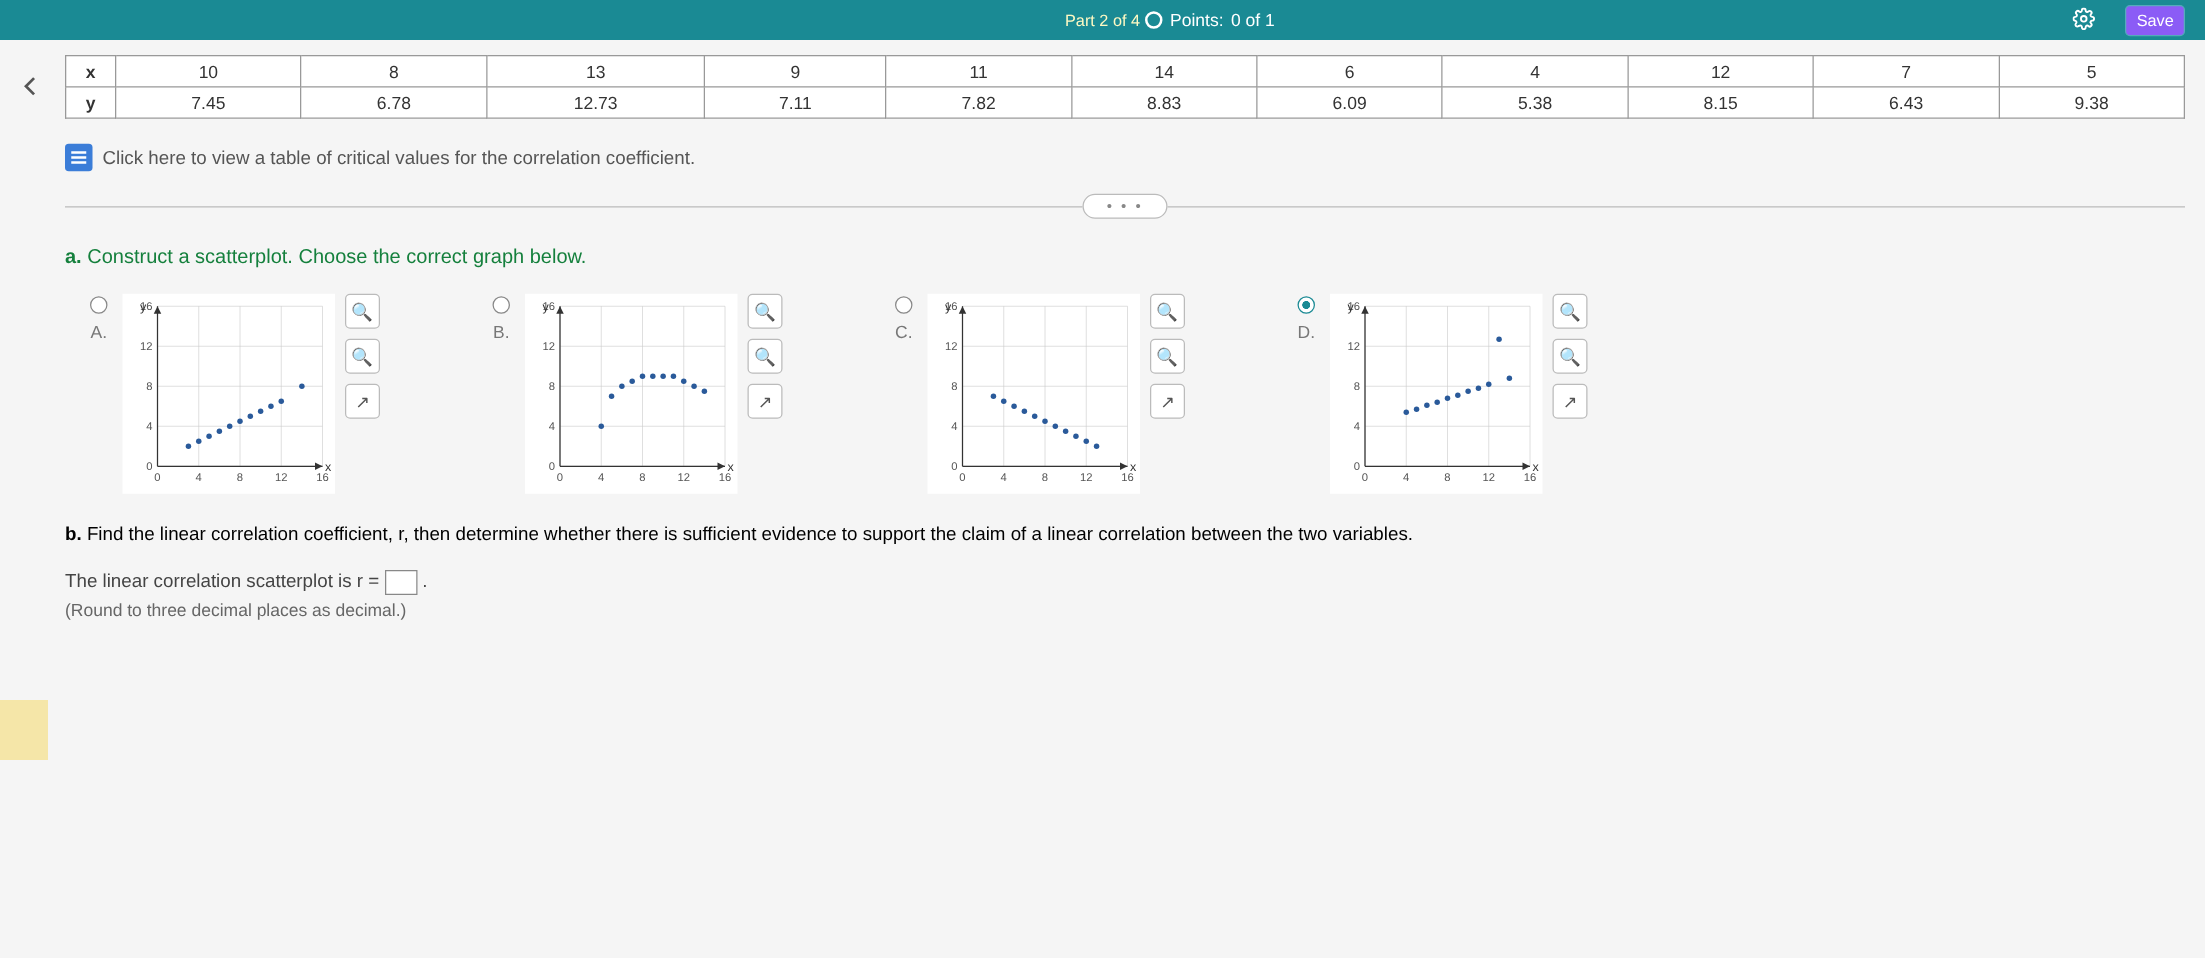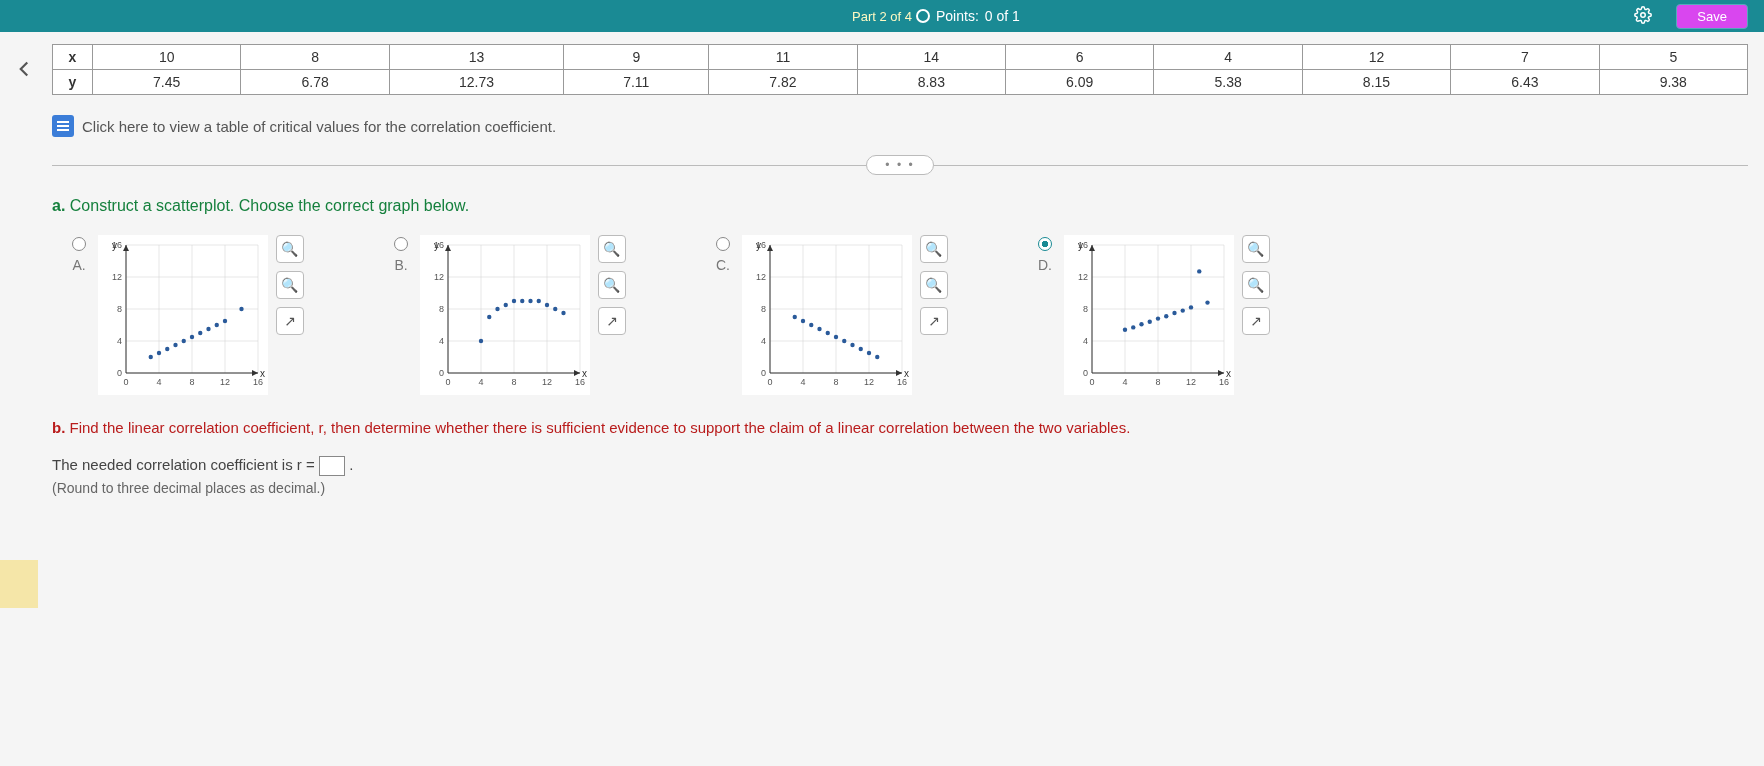--- a/index.html
+++ b/index.html
@@ -18,22 +18,22 @@
     justify-content: flex-end;
     padding: 0 16px;
     gap: 24px;
     font-size: 14px;
   }
   .topbar .part { position: absolute; left: 50%; transform: translateX(-50%); color: #fef9c3; font-size: 13px; }
   .topbar .points { display: flex; align-items: center; gap: 6px; margin-right: auto; margin-left: 900px; }
   .topbar .points-circle { width: 14px; height: 14px; border: 2px solid #fff; border-radius: 50%; }
   .topbar .gear { width: 18px; height: 18px; }
   .topbar .save-btn {
-    background: #d946ef; border: 1px solid #5ab; border-radius: 4px;
-    padding: 4px 20px; color: #fff; font-size: 13px;
+    background: #8b5cf6; border: 1px solid #5ab; border-radius: 4px;
+    padding: 4px 8px; color: #fff; font-size: 13px;
   }
   .main { display: flex; }
   .back-col {
     width: 48px; display: flex; align-items: flex-start; justify-content: center;
     padding-top: 24px; color: #555;
   }
   .content { flex: 1; padding: 12px 16px 24px 4px; }
   .question-text { font-size: 16px; color: #444; margin-bottom: 12px; }
   table.data {
     border-collapse: collapse; width: 100%; font-size: 14px; margin-bottom: 20px;
@@ -69,21 +69,21 @@
   .graph {
     width: 170px; height: 160px; position: relative; background: #fff;
   }
   .graph svg { display: block; }
   .ctrl-col { display: flex; flex-direction: column; gap: 8px; }
   .ctrl-btn {
     width: 28px; height: 28px; border: 1px solid #bbb; border-radius: 4px;
     background: #fff; display: flex; align-items: center; justify-content: center;
     font-size: 14px; color: #555;
   }
-  .part-b { font-size: 15px; color: #b91c1c; margin-bottom: 20px; margin-top: 8px; }
+  .part-b { font-size: 15px; color: #000000; margin-bottom: 20px; margin-top: 8px; }
   .answer-line { font-size: 15px; color: #444; margin-bottom: 4px; }
   .answer-box {
     display: inline-block; width: 26px; height: 20px; border: 1px solid #888;
     vertical-align: middle; background: #fff;
   }
   .round-note { font-size: 14px; color: #666; }
   .accent-bar { position: fixed; left: 0; top: 560px; width: 38px; height: 48px; background: #f5e6a8; }
 </style>
 </head>
 <body>
@@ -385,21 +385,21 @@
           </div>
         </div>
       </div>
     </div>
 
     <p class="part-b">
       <b>b.</b> <span>Find the linear correlation coefficient, r, then determine whether there is sufficient evidence to support the claim of a linear correlation between the two variables.</span>
     </p>
 
     <p class="answer-line">
-      <span>The needed correlation coefficient is r =</span>
+      <span>The linear correlation scatterplot is r =</span>
       <span class="answer-box"></span>
       <span>.</span>
     </p>
     <p class="round-note">(Round to three decimal places as decimal.)</p>
   </div>
 </div>
 
 <div class="accent-bar"></div>
 
 </body></html>

